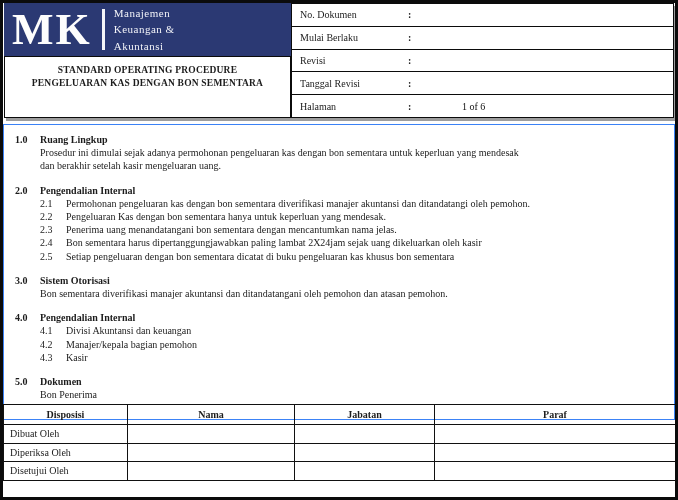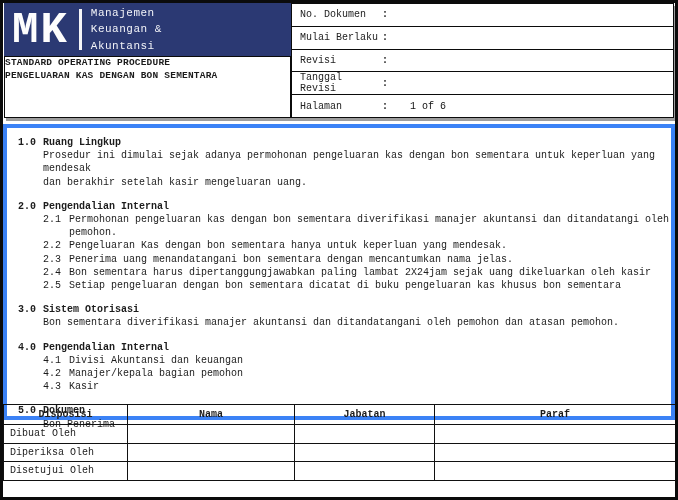--- a/index.html
+++ b/index.html
@@ -1,53 +1,53 @@
 <!DOCTYPE html>
 <html><head>
 <meta charset="utf-8">
 <style>
   * { margin:0; padding:0; box-sizing:border-box; }
   html,body { background:#fff; }
   .page {
     position:relative; width:678px; height:500px;
     background:#fff; border:3px solid #0b0b0b;
-    font-family:Liberation Mono, monospace; color:#1c1c1c;
+    font-family:Liberation Serif, serif; color:#1c1c1c;
     overflow:hidden;
   }
   
   .logo-block {
     position:absolute; left:1px; top:0; width:287px; height:53px;
     background:#2B3973; display:flex; align-items:center; padding-left:8px;
   }
   .logo-mk {
     color:#fdfdfd; font-weight:bold; font-size:44px; line-height:44px;
     letter-spacing:2px;
   }
   .logo-divider { width:3px; height:41px; background:#f5f5f8; margin:0 9px 0 10px; flex:0 0 auto; }
   .logo-org { color:#f2f3f8; font-size:11px; line-height:16.5px; letter-spacing:0.5px; }
   .title-cell {
     position:absolute; left:1px; top:53px; width:287px; height:62px;
-    border:1px solid #0b0b0b; text-align:left; padding-top:0;
+    border:1px solid #0b0b0b; text-align:center; padding-top:7px;
     box-shadow:2px 3px 0 #9d9d9d;
   }
   .title-cell div { font-weight:bold; font-size:9.5px; line-height:12.5px; letter-spacing:0.2px; }
   .meta-box {
     position:absolute; left:288px; top:0; width:383px; height:115px;
     border:1px solid #0b0b0b; display:flex; flex-direction:column;
     box-shadow:2px 3px 0 #9d9d9d; background:#fff;
   }
-  .meta-row { flex:1 1 0; display:flex; align-items:center; border-bottom:1px solid #0b0b0b; padding-left:8px; font-size:10px; }
+  .meta-row { flex:1 1 0; display:flex; align-items:center; border-bottom:1px solid #0b0b0b; padding-left:8px; font-size:10px;gap:26px; }
   .meta-row:last-child { border-bottom:none; }
   .meta-label { width:82px; color:#222; }
   .meta-colon { font-weight:bold; width:28px; text-align:left; }
   .meta-value { font-size:10px; color:#111; }
   
   .body-box {
     position:absolute; left:0; top:121px; width:672px; height:296px;
-    border:4px solid #3b82f6; padding-top:8px; background:#fff;
+    border:1px solid #3b82f6; padding-top:8px; background:#fff;
   }
   .sec { margin-bottom:11px; }
   .sec-head { display:flex; font-size:10px; line-height:13.2px; font-weight:bold; }
   .sec-num { width:25px; margin-left:11px; flex:0 0 auto; }
   .sec-body { margin-left:36px; font-size:10px; line-height:13.2px; }
   .sub-item { display:flex; margin-left:36px; font-size:10px; line-height:13.2px; }
   .sub-num { width:26px; flex:0 0 auto; }
   
   .apv {
     position:absolute; left:0; top:401px; width:672px;

